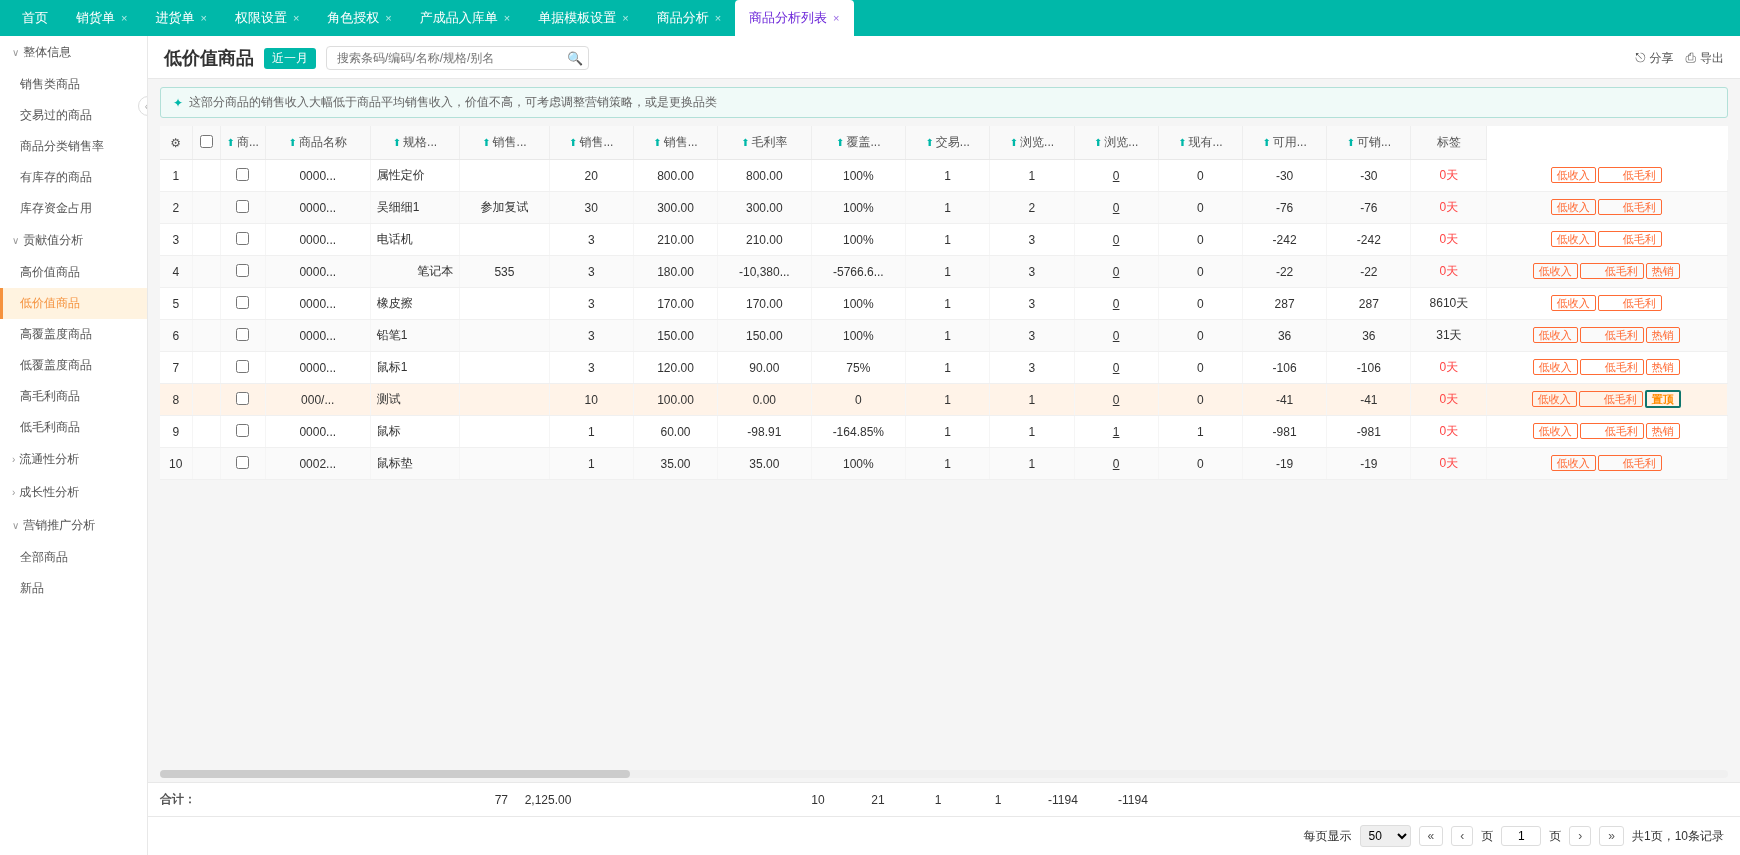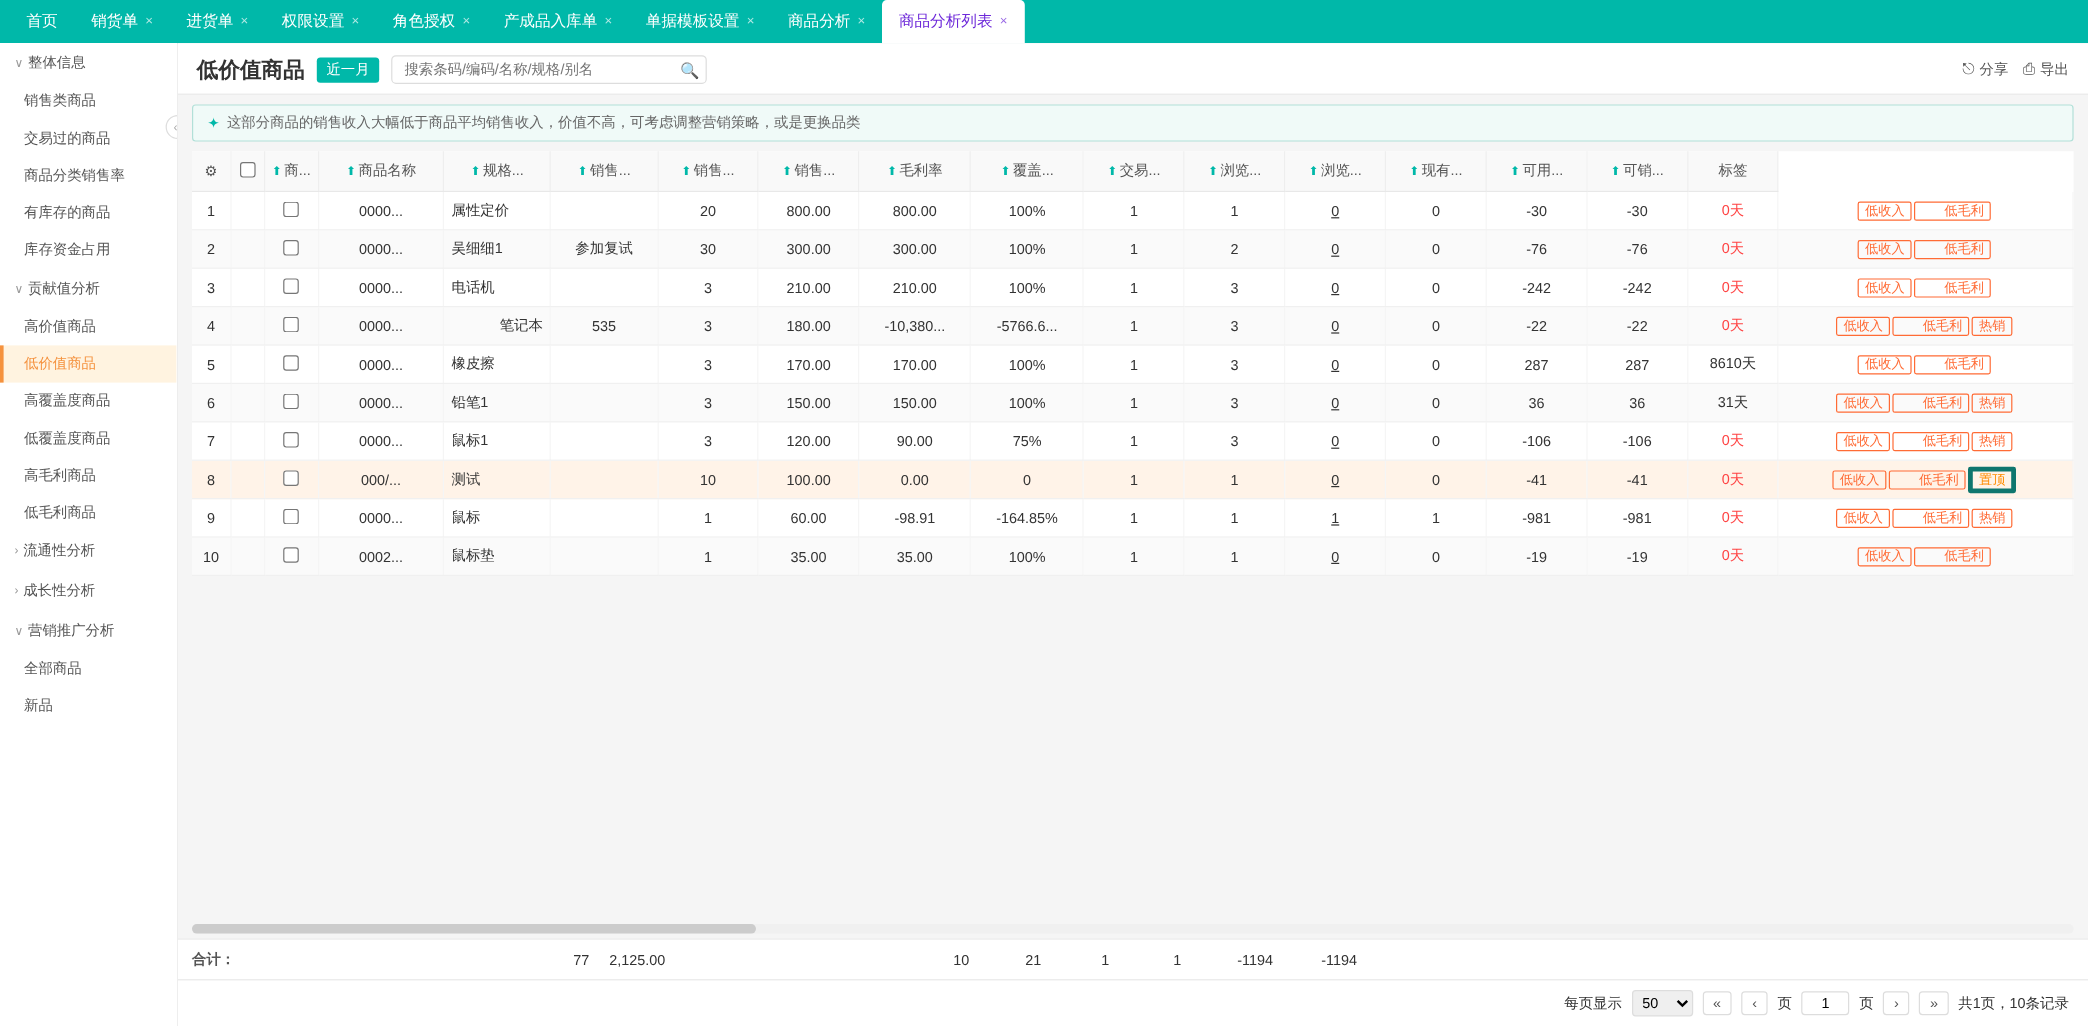--- a/index.html
+++ b/index.html
@@ -170,35 +170,35 @@
     tr.highlighted { background: #fff3e8; }
     .tag {
       padding: 1px 5px;
       border-radius: 2px;
       font-size: 11px;
       margin-right: 2px;
     }
     .tag-low-income { color: #ff6b35; border: 1px solid #ff6b35; }
     .tag-low-profit { color: #ff6b35; border: 1px solid #ff6b35; padding-left: 24px; }
     .tag-hot { color: #ff6b35; border: 1px solid #ff6b35; }
-    .tag-reorder { color: #ff8c00; border: 4px solid #0f766e; }
+    .tag-reorder { color: #ff8c00; border: 2px solid #0f766e; font-weight: bold; }
     .days-red { color: #ff4444; }
     .days-normal { color: #333; }
     .link-underline { text-decoration: underline; color: #333; cursor: pointer; }
 
     
     .table-footer {
       background: #fff;
       border-top: 1px solid #e8e8e8;
       padding: 8px 12px;
       display: flex;
       align-items: center;
       font-size: 12px;
     }
-    .total-label { font-weight: bold; color: #555; margin-right: 15px; }
+    .total-label { font-weight: bold; color: #555; margin-right: 32px; }
 
     
     .pagination {
       background: #fff;
       padding: 8px 16px;
       display: flex;
       align-items: center;
       justify-content: flex-end;
       gap: 8px;
       font-size: 12px;

